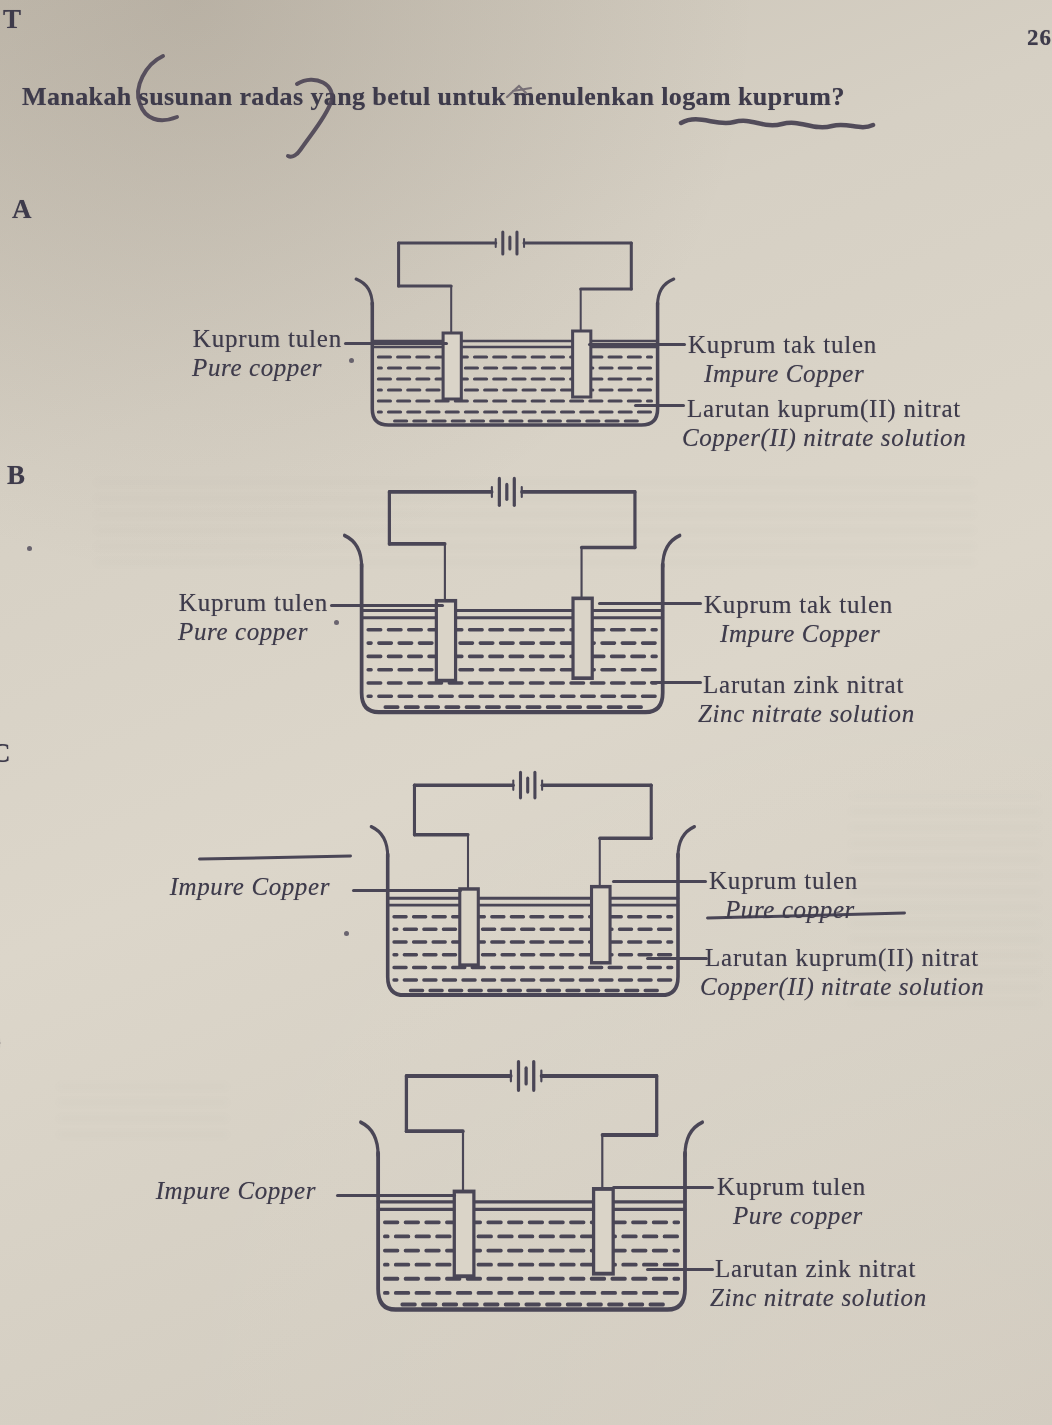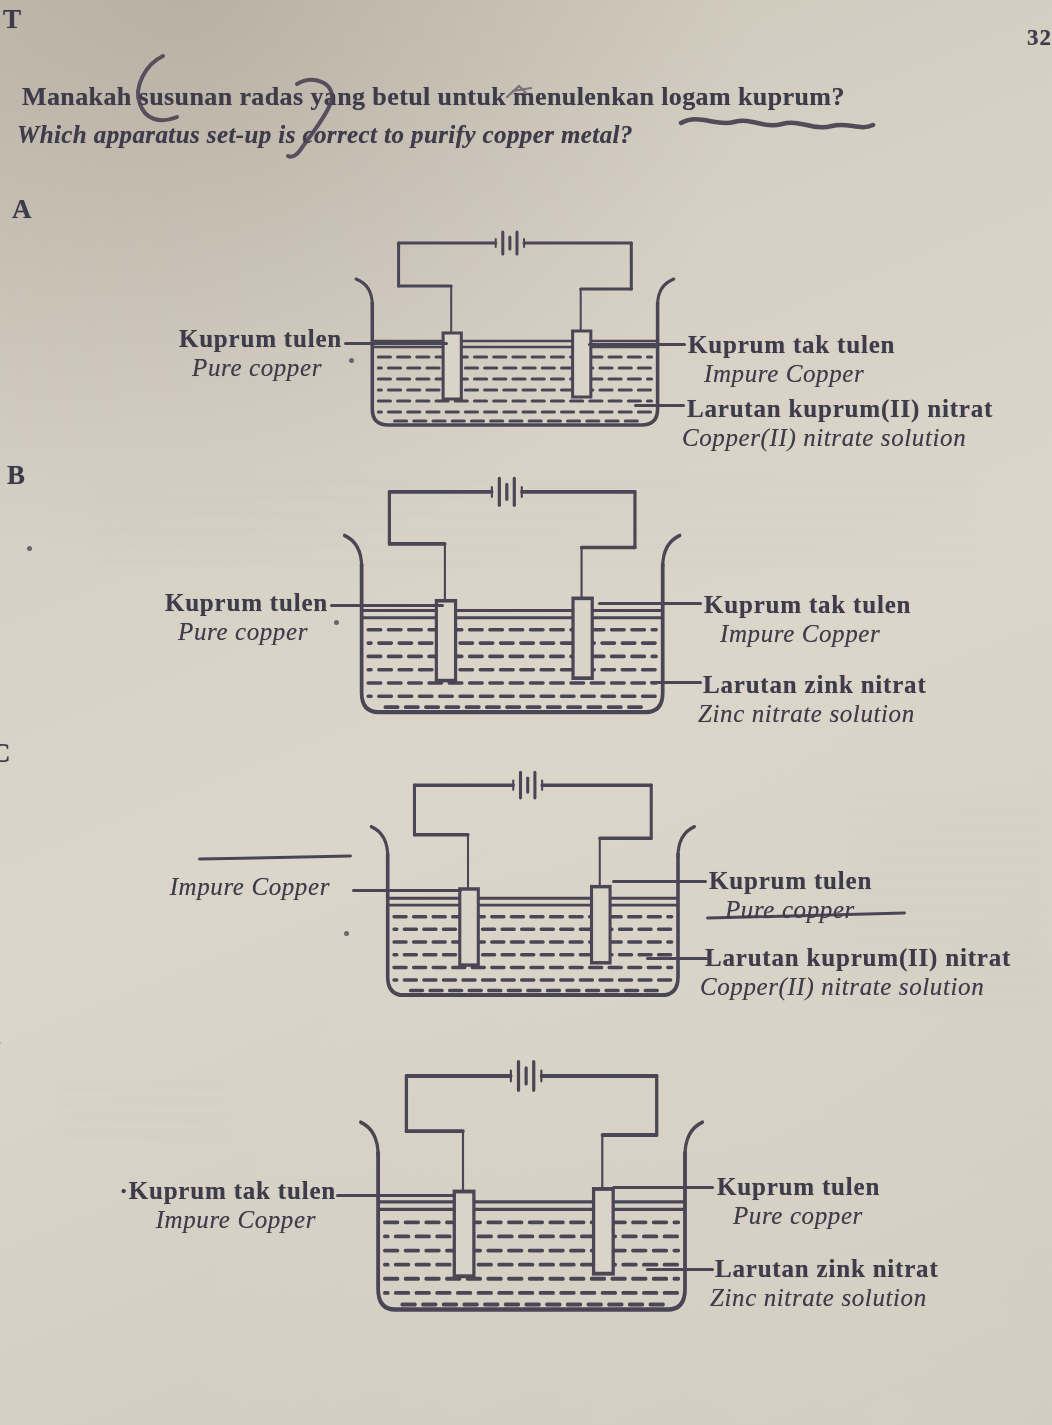--- a/index.html
+++ b/index.html
@@ -19,21 +19,21 @@
   .page-num{left:1027px;top:25px;font-size:23px;font-weight:700;letter-spacing:1px;}
 
   .q-my{left:22px;top:82px;font-size:26px;font-weight:700;letter-spacing:.4px;}
   .q-en{left:17px;top:121px;font-size:25px;font-weight:700;font-style:italic;letter-spacing:.4px;}
 
   .letter{position:absolute;font-size:27px;font-weight:700;text-shadow:0 0 .7px rgba(62,58,76,.55);}
   .slot{position:absolute;}
   .slot svg{display:block;width:100%;height:100%;}
 
   .lbl{position:absolute;line-height:29px;font-size:25px;text-shadow:0 0 .7px rgba(62,58,76,.5);}
-  .lbl .my{font-weight:700;letter-spacing:.8px;}
+  .lbl .my{font-weight:400;letter-spacing:.8px;}
   .lbl .en{font-weight:400;font-style:italic;letter-spacing:.6px;}
   .lbl-left{text-align:right;}
   .lbl-left .en{margin-right:20px;}
   .lbl-right .en{margin-left:16px;}
   .lbl-sol .en{margin-left:-5px;}
 
   .ldr{position:absolute;height:3px;background:#4a4656;border-radius:2px;}
   .artline{position:absolute;height:3px;background:#4a4656;border-radius:2px;}
 
   .ann{position:absolute;left:0;top:0;pointer-events:none;}
@@ -91,24 +91,23 @@
 
   <div class="ghost" style="left:95px;top:478px;width:880px;height:86px;"></div>
   <div class="ghost" style="left:850px;top:795px;width:190px;height:210px;"></div>
   <div class="ghost" style="left:58px;top:1080px;width:170px;height:56px;"></div>
   <div class="dot" style="left:349px;top:358px;"></div>
   <div class="dot" style="left:27px;top:546px;"></div>
   <div class="dot" style="left:344px;top:931px;"></div>
   <div class="dot" style="left:334px;top:620px;"></div>
 
   <div class="txt corner-mark">T</div>
-  <div class="txt page-num">32</div>
+  <div class="txt page-num">26</div>
 
   <div class="txt q-my">Manakah susunan radas yang betul untuk menulenkan logam kuprum?</div>
-  <div class="txt q-en">Which apparatus set-up is correct to purify copper metal?</div>
 
   <svg class="ann" width="1052" height="200">
     <g stroke="#4b4454" fill="none" stroke-linecap="round">
       <path d="M163 56 C146 64 133 87 140 104 C145 119 159 124 177 117" stroke-width="4" opacity=".9"></path>
       <path d="M297 84 C315 73 337 85 331 102 C326 117 312 133 301 149 C297 155 292 158 288 156" stroke-width="4" opacity=".9"></path>
       <path d="M507 97 L519 86 L526 93 M513 91 L531 88" stroke-width="2.2" opacity=".65"></path>
       <path d="M681 123 C699 113 716 127 734 122 C752 117 763 129 782 124 C800 119 813 131 832 126 C848 122 860 131 873 125" stroke-width="4.5" opacity=".95"></path>
     </g>
   </svg>
 
@@ -373,21 +372,20 @@
 
       <rect x="94" y="104" width="18" height="66" fill="#dad4c8" stroke-width="3"></rect>
       <rect x="222" y="102" width="18" height="66" fill="#dad4c8" stroke-width="3"></rect>
     </g>
   </svg>
 </div>
     <div class="ldr ldr-left"></div>
     <div class="ldr ldr-right"></div>
     <div class="ldr ldr-sol"></div>
     <div class="lbl lbl-left">
-      <div class="my"><span>·</span><span>Kuprum tak tulen</span></div>
       <div class="en">Impure Copper</div>
     </div>
     <div class="lbl lbl-right">
       <div class="my">Kuprum tulen</div>
       <div class="en">Pure copper</div>
     </div>
     <div class="lbl lbl-sol">
       <div class="my">Larutan zink nitrat</div>
       <div class="en">Zinc nitrate solution</div>
     </div>

